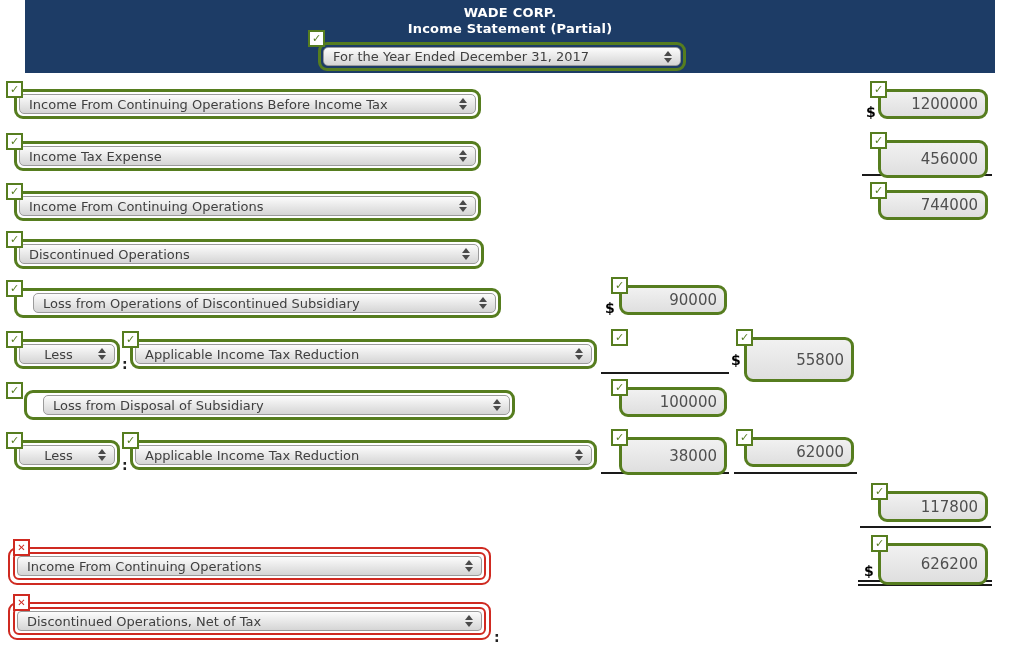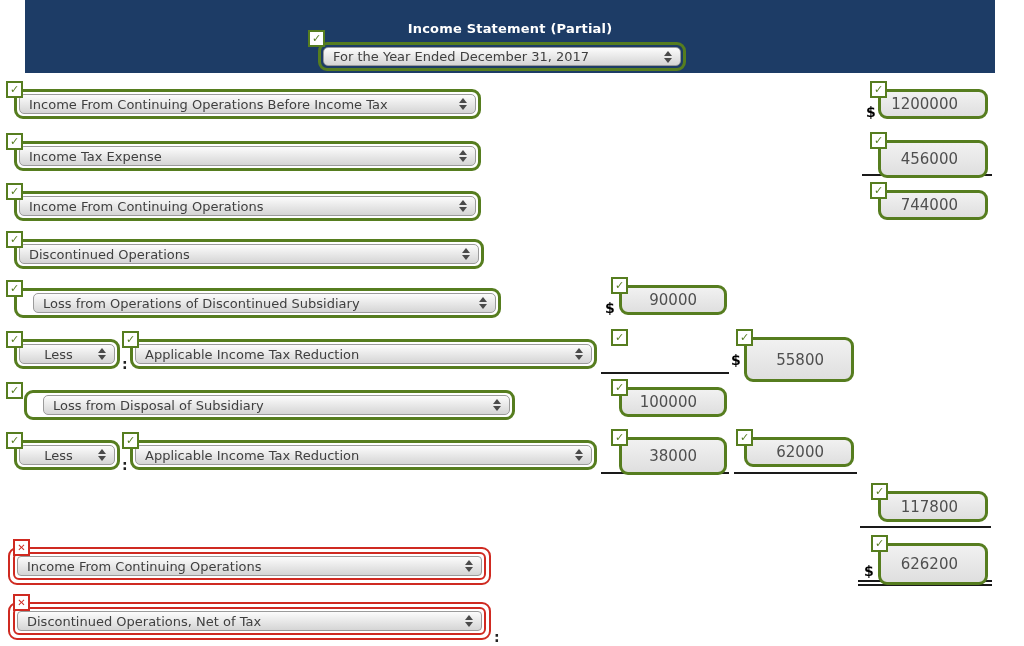--- a/index.html
+++ b/index.html
@@ -38,34 +38,35 @@
   
   .redwrap{position:absolute;box-sizing:border-box;border:2px solid #cf2a21;border-radius:9px;
       padding:3px;z-index:1;}
   .redwrap .inner{box-sizing:border-box;width:100%;height:100%;border:2px solid #cf2a21;
       border-radius:6px;padding:2px;}
   .redwrap .sel{border-radius:4px;}
 
   
   .amt{position:absolute;box-sizing:border-box;border:3px solid #567d1f;border-radius:9px;
       background:linear-gradient(#f1f1f1,#dfdfdf);display:flex;align-items:center;
-      justify-content:flex-end;padding:0 27px;font-size:15px;color:#4f4f4f;z-index:1;}
+      justify-content:flex-end;padding:0 7px;font-size:15px;color:#4f4f4f;z-index:1;}
 
   .dollar{position:absolute;font-size:14px;font-weight:600;color:#000;z-index:2;line-height:1;}
   .uline{position:absolute;height:2px;background:#1a1a1a;}
   .dline{position:absolute;height:6px;box-sizing:border-box;
       border-top:2px solid #1a1a1a;border-bottom:2px solid #1a1a1a;}
   .colon{position:absolute;font-size:14px;font-weight:bold;color:#222;line-height:1;}
 </style>
 </head>
 <body>
 
 <div class="screen">
 
   <div class="band">
+    <div class="t1">WADE CORP.</div>
     <div class="t2">Income Statement (Partial)</div>
   </div>
 
   <div class="cb" style="left:308px;top:30px">✓</div>
   <div class="selwrap" style="left:318px;top:42px;width:368px;height:29px">
     <div class="sel">
       <span class="lbl">For the Year Ended December 31, 2017</span>
       <span class="spin">
           <i class="up"></i>
           <i class="dn"></i>

